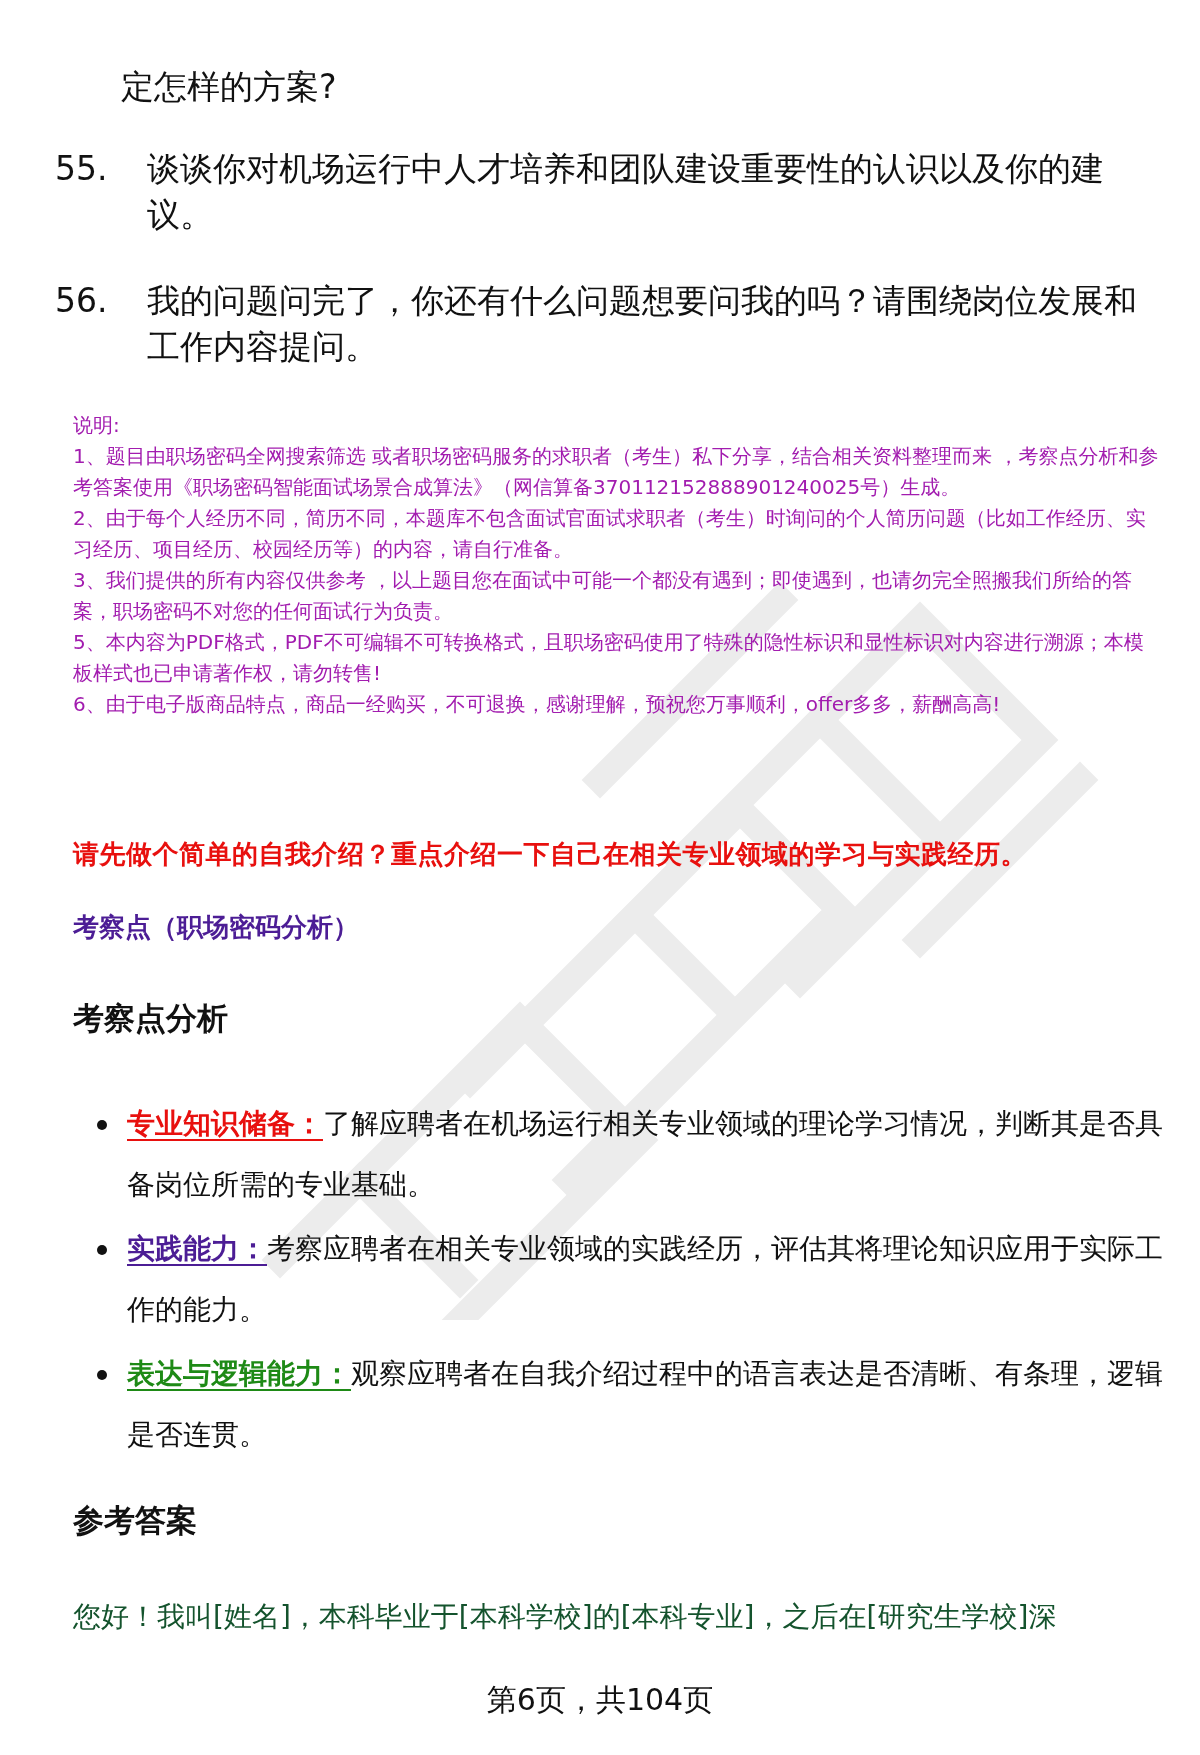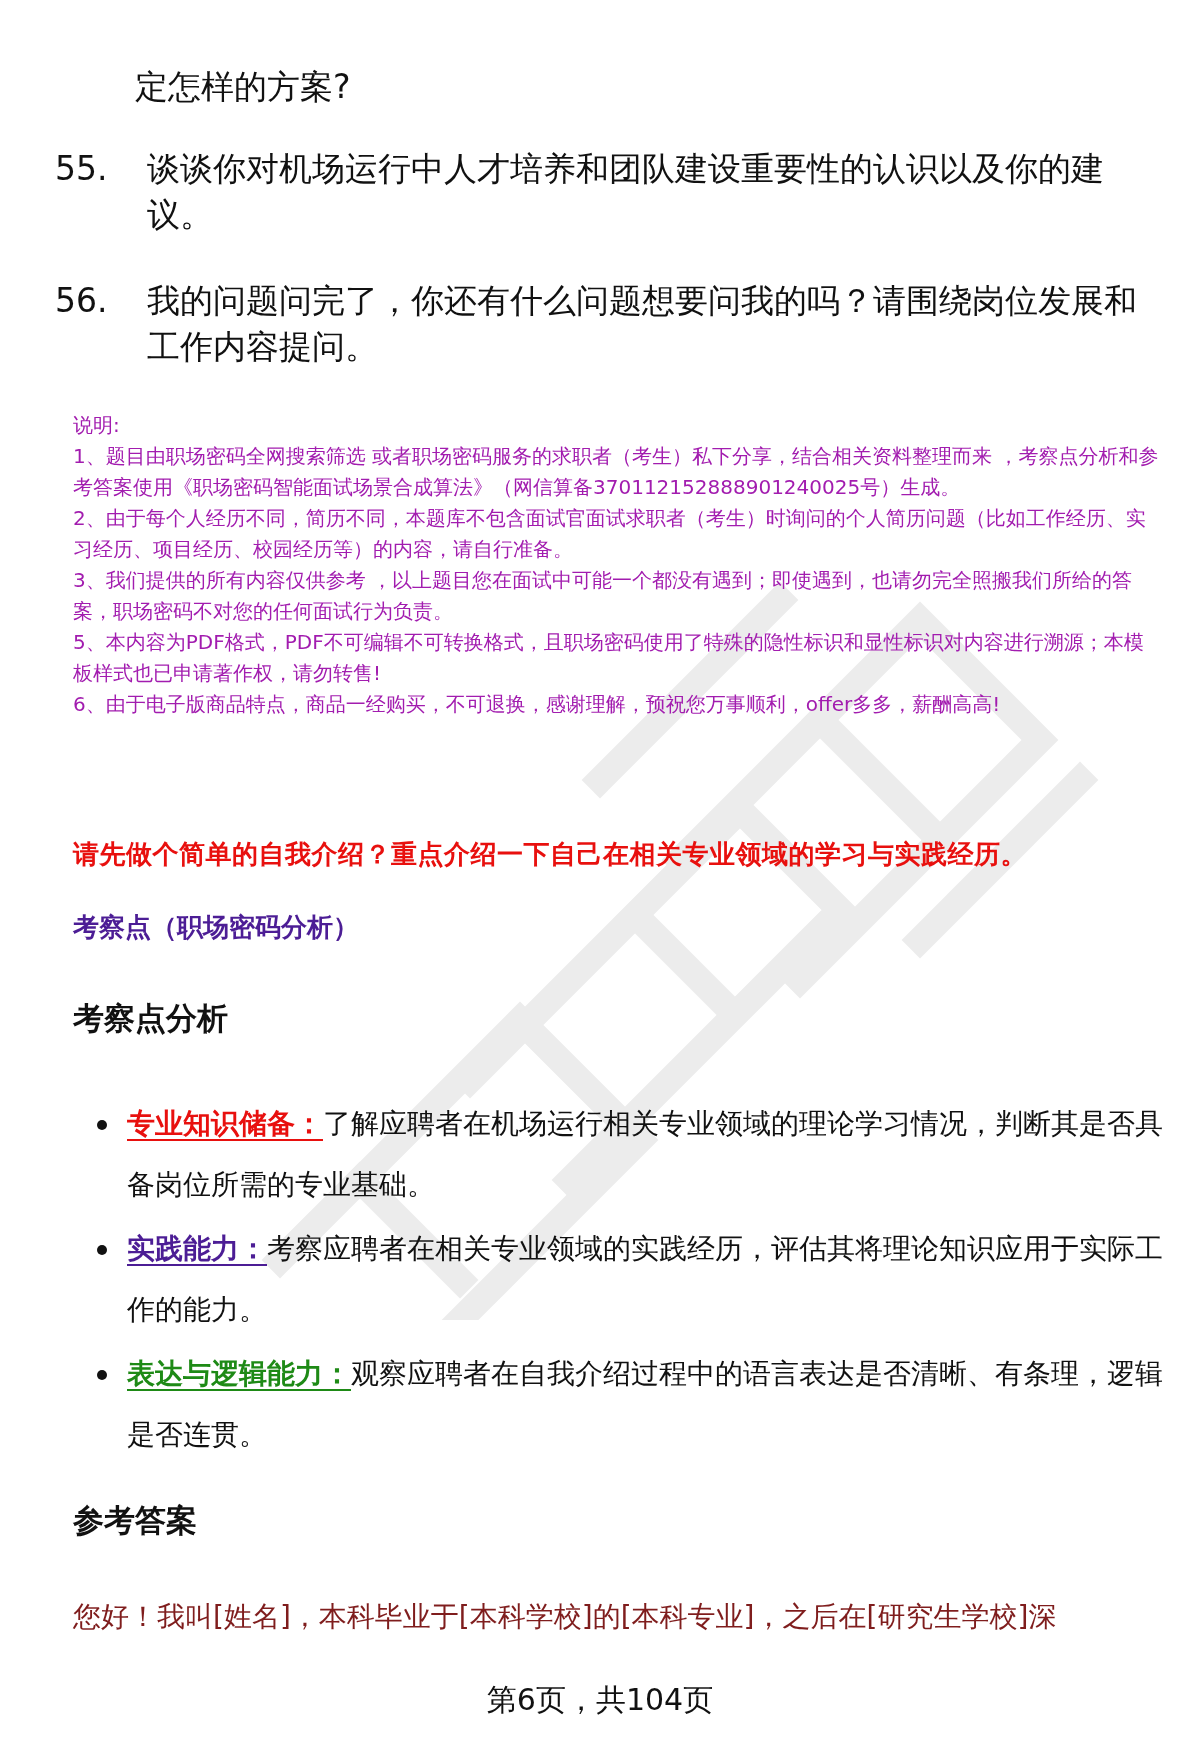--- a/index.html
+++ b/index.html
@@ -23,21 +23,21 @@
       height: 760px;
       pointer-events: none;
       z-index: 0;
     }
     .page {
       position: relative;
       z-index: 1;
     }
     .q-cont {
       position: absolute;
-      left: 135px;
+      left: 121px;
       top: 62px;
       font-size: 33px;
       line-height: 50px;
     }
     .question {
       position: absolute;
       left: 55px;
       width: 1100px;
       font-size: 33px;
       line-height: 46px;
@@ -133,21 +133,21 @@
       font-weight: bold;
       color: #111;
     }
     .answer {
       position: absolute;
       left: 73px;
       top: 1597px;
       width: 1090px;
       font-size: 28px;
       line-height: 40px;
-      color: #7f1d1d;
+      color: #14532d;
     }
     .footer {
       position: absolute;
       left: 0;
       width: 1200px;
       top: 1680px;
       text-align: center;
       font-size: 30px;
       color: #111;
     }

